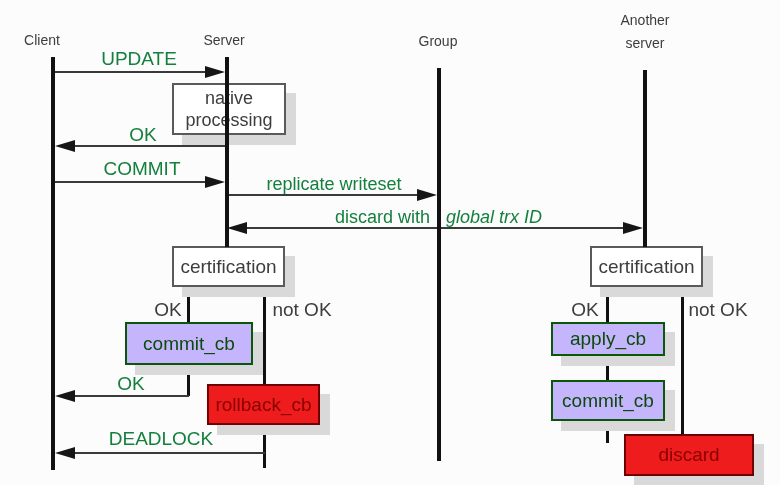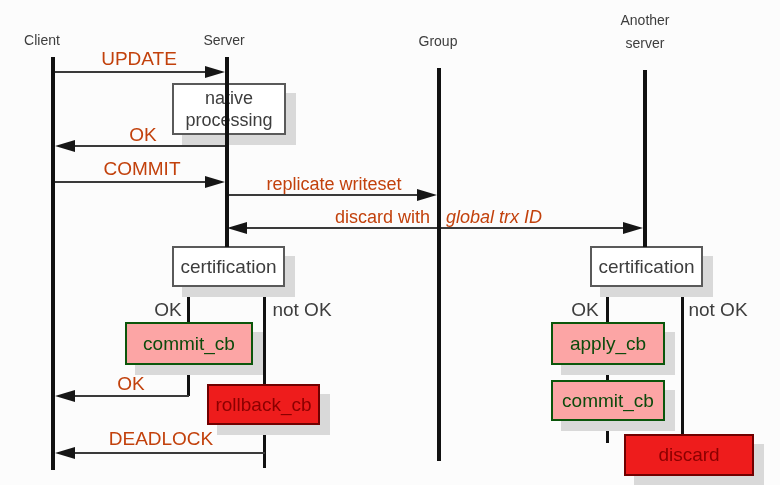--- a/index.html
+++ b/index.html
@@ -52,21 +52,21 @@
   }
   .head-l{
     position:absolute;width:0;height:0;
     border-right:20px solid #161616;
     border-top:6px solid transparent;
     border-bottom:6px solid transparent;
     z-index:2;
   }
   .msg-label{
     position:absolute;
-    color:#c2410c;
+    color:#15803d;
     font-size:19px;
     text-align:center;
     white-space:nowrap;
     z-index:5;
   }
   .msg-label.small{font-size:18px;}
   
   .wbox{
     position:absolute;
     background:#ffffff;
@@ -75,21 +75,21 @@
     color:#3d3d3d;
     font-size:18px;
     line-height:22px;
     text-align:center;
     display:flex;align-items:center;justify-content:center;
     z-index:2;
     box-sizing:border-box;
   }
   .gbox{
     position:absolute;
-    background:#fca5a5;
+    background:#c4b5fd;
     border:2px solid #0b560b;
     box-shadow:10px 10px 0 #d9d9d9;
     color:#0c4a0c;
     font-size:19px;
     text-align:center;
     display:flex;align-items:center;justify-content:center;
     z-index:2;
     box-sizing:border-box;
   }
   .rbox{
@@ -182,21 +182,21 @@
   </div>
 
   <div class="msg-label" style="left:106px;top:373px;width:50px;">OK</div>
   <div class="arrow-line" style="left:73px;top:395px;width:116px;"></div>
   <div class="head-l" style="left:55px;top:390px;"></div>
 
   <div class="msg-label" style="left:91px;top:428px;width:140px;">DEADLOCK</div>
   <div class="arrow-line" style="left:73px;top:452px;width:192px;"></div>
   <div class="head-l" style="left:55px;top:447px;"></div>
 
-  <div class="gbox" style="left:551px;top:322px;width:114px;height:43px;">
+  <div class="gbox" style="left:551px;top:322px;width:114px;height:34px;">
     <span>apply_cb</span>
   </div>
   <div class="gbox" style="left:551px;top:380px;width:114px;height:41px;">
     <span>commit_cb</span>
   </div>
   <div class="rbox" style="left:624px;top:434px;width:130px;height:42px;">
     <span>discard</span>
   </div>
 
 </div>

